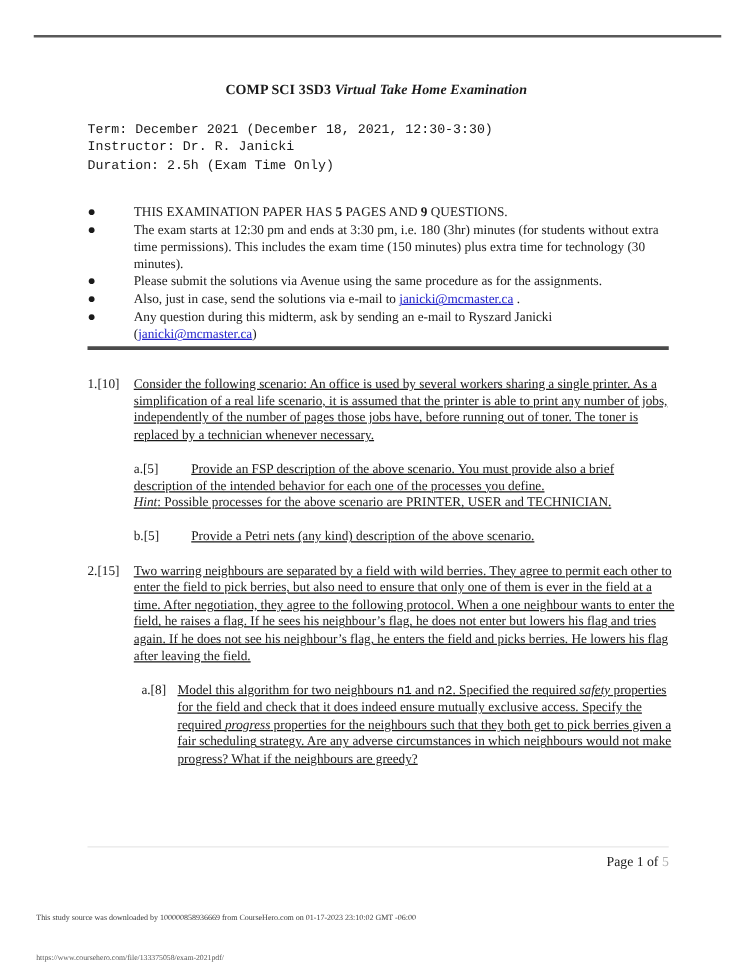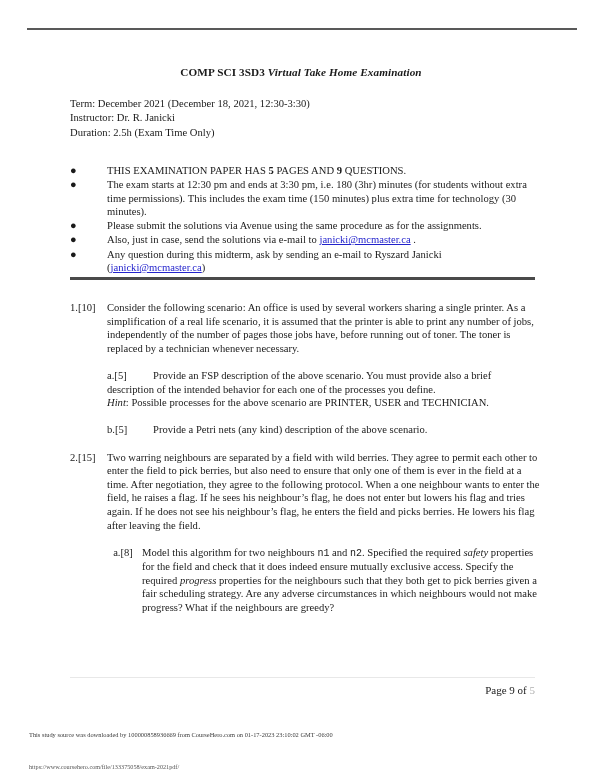--- a/index.html
+++ b/index.html
@@ -65,20 +65,21 @@
   .doc-title .subject { font-style: italic; }
 
   
   .meta {
     position: absolute;
     left: 70px;
     top: 97px;
     width: 470px;
     font-size: 10.6px;
     line-height: 14.3px;
+    font-family: Liberation Mono, monospace;
   }
   .meta-row { white-space: nowrap; }
   .meta-total {
     font-weight: bold;
     margin-left: 28px;
   }
 
   
   .notices {
     position: absolute;
@@ -115,20 +116,21 @@
     left: 70px;
     top: 301px;
     width: 470px;
     font-size: 10.6px;
     line-height: 13.6px;
   }
   .q {
     position: relative;
     padding-left: 37px;
     margin-bottom: 0px;
+    text-decoration: underline;
   }
   .q > .qnum {
     position: absolute;
     left: 0;
     top: 0;
     width: 33px;
     text-align: left;
     white-space: nowrap;
   }
   .q-body { text-align: left; }
@@ -270,20 +272,20 @@
         <span class="subnum">a.[8]</span>
         <div class="sub-body"><span>Model this algorithm for two neighbours </span><span class="mono">n1</span><span> and </span><span class="mono">n2</span><span>. Specified the required </span><i>safety</i><span> properties for the field and check that it does indeed ensure mutually exclusive access. Specify the required </span><i>progress</i><span> properties for the neighbours such that they both get to pick berries given a fair scheduling strategy. Are any adverse circumstances in which neighbours would not make progress? What if the neighbours are greedy?</span></div>
       </div>
     </div>
 
   </div>
 
   <div class="rule-footer"></div>
 
   <div class="page-number">
-    <span>Page 9 of </span><span class="total">5</span>
+    <span>Page 1 of </span><span class="total">5</span>
   </div>
 
   <div class="watermark">This study source was downloaded by 100000858936669 from CourseHero.com on 01-17-2023 23:10:02 GMT -06:00</div>
 
   <div class="source-url">https://www.coursehero.com/file/133375058/exam-2021pdf/</div>
 
 </div>
 
 </body></html>

